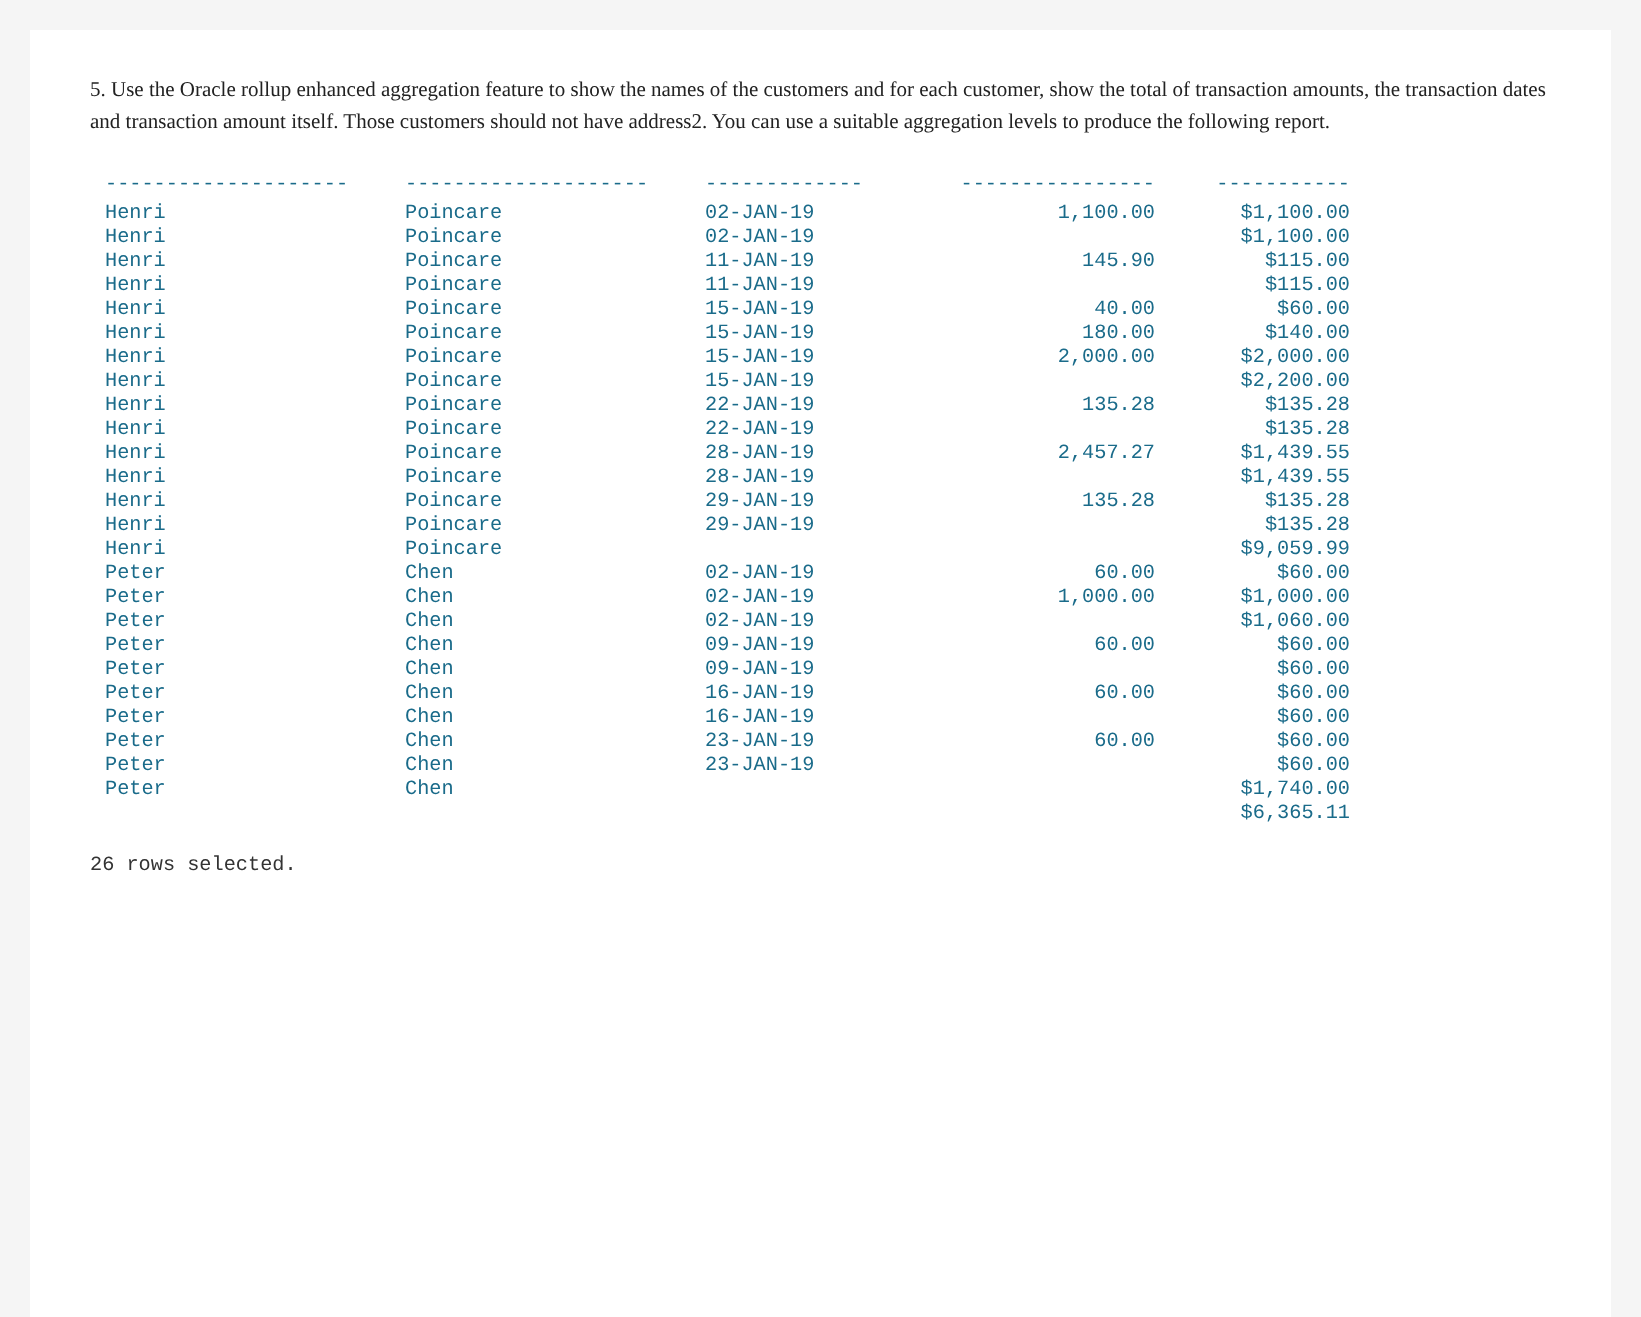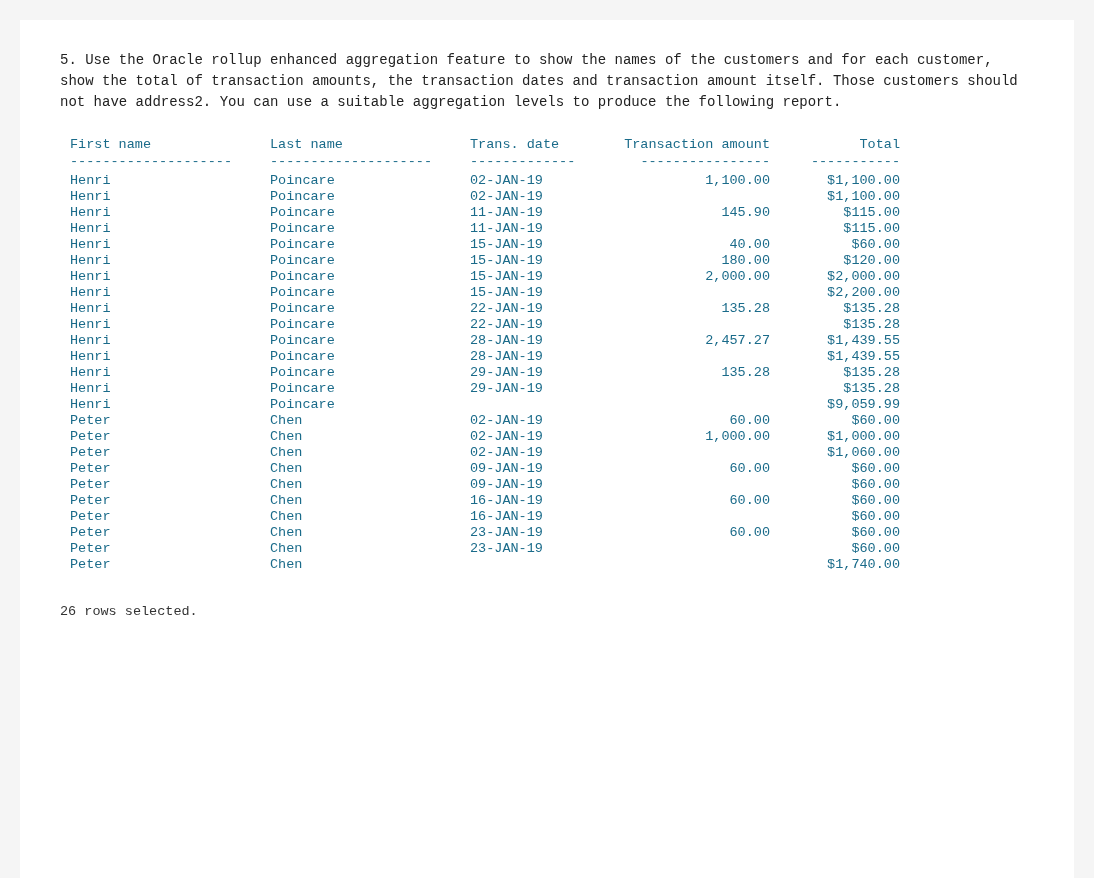--- a/index.html
+++ b/index.html
@@ -18,21 +18,21 @@
       min-height: 878px;
     }
 
     .page-container {
       background-color: #fff;
       padding: 30px 40px;
       min-height: 878px;
     }
 
     .question-text {
-      font-family: Liberation Mono, monospace;
+      font-family: Liberation Serif, serif;
       font-size: 14px;
       color: #222;
       margin-bottom: 24px;
       line-height: 1.5;
     }
 
     .query-result {
       font-family: 'Courier New', Courier, monospace;
       font-size: 13.5px;
       margin-left: 10px;
@@ -85,45 +85,38 @@
       width: 120px;
       min-width: 120px;
       text-align: right;
     }
 
     .data-value {
       color: #1a6b8a;
     }
 
     .rows-selected {
-      margin-top: 32px;
+      margin-top: 20px;
       color: #333;
       font-family: 'Courier New', Courier, monospace;
       font-size: 13.5px;
     }
   </style>
 </head>
 <body>
 
 <div class="page-container">
 
   <div class="question-text">
     <span>5.</span>
     <span>Use the Oracle rollup enhanced aggregation feature to show the names of the customers and for each customer, show the total of transaction amounts, the transaction dates and transaction amount itself. Those customers should not have address2. You can use a suitable aggregation levels to produce the following report.</span>
   </div>
 
   <div class="query-result">
 
-    <div class="result-header">
-      <span class="col-header col-first-name">First name</span>
-      <span class="col-header col-last-name">Last name</span>
-      <span class="col-header col-trans-date">Trans. date</span>
-      <span class="col-header col-trans-amount">Transaction amount</span>
-      <span class="col-header col-total">Total</span>
-    </div>
 
     <div class="divider-row">
       <span class="col-first-name">--------------------</span>
       <span class="col-last-name">--------------------</span>
       <span class="col-trans-date">-------------</span>
       <span class="col-trans-amount">----------------</span>
       <span class="col-total">-----------</span>
     </div>
 
     <div id="data-rows-container">
@@ -160,21 +153,21 @@
           <span class="col-header data-value col-last-name">Poincare</span>
           <span class="col-header data-value col-trans-date">15-JAN-19</span>
           <span class="col-header data-value col-trans-amount">40.00</span>
           <span class="col-header data-value col-total">$60.00</span>
         </div>
         <div class="data-row">
           <span class="col-header data-value col-first-name">Henri</span>
           <span class="col-header data-value col-last-name">Poincare</span>
           <span class="col-header data-value col-trans-date">15-JAN-19</span>
           <span class="col-header data-value col-trans-amount">180.00</span>
-          <span class="col-header data-value col-total">$120.00</span>
+          <span class="col-header data-value col-total">$140.00</span>
         </div>
         <div class="data-row">
           <span class="col-header data-value col-first-name">Henri</span>
           <span class="col-header data-value col-last-name">Poincare</span>
           <span class="col-header data-value col-trans-date">15-JAN-19</span>
           <span class="col-header data-value col-trans-amount">2,000.00</span>
           <span class="col-header data-value col-total">$2,000.00</span>
         </div>
         <div class="data-row">
           <span class="col-header data-value col-first-name">Henri</span>
@@ -295,20 +288,27 @@
           <span class="col-header data-value col-trans-amount">&nbsp;</span>
           <span class="col-header data-value col-total">$60.00</span>
         </div>
         <div class="data-row">
           <span class="col-header data-value col-first-name">Peter</span>
           <span class="col-header data-value col-last-name">Chen</span>
           <span class="col-header data-value col-trans-date">&nbsp;</span>
           <span class="col-header data-value col-trans-amount">&nbsp;</span>
           <span class="col-header data-value col-total">$1,740.00</span>
         </div>
+        <div class="data-row">
+          <span class="col-header data-value col-first-name">&nbsp;</span>
+          <span class="col-header data-value col-last-name">&nbsp;</span>
+          <span class="col-header data-value col-trans-date">&nbsp;</span>
+          <span class="col-header data-value col-trans-amount">&nbsp;</span>
+          <span class="col-header data-value col-total">$6,365.11</span>
+        </div>
       </div>
 
   </div>
 
   <div class="rows-selected">
     <span>26 rows selected.</span>
   </div>
 
 </div>
 

